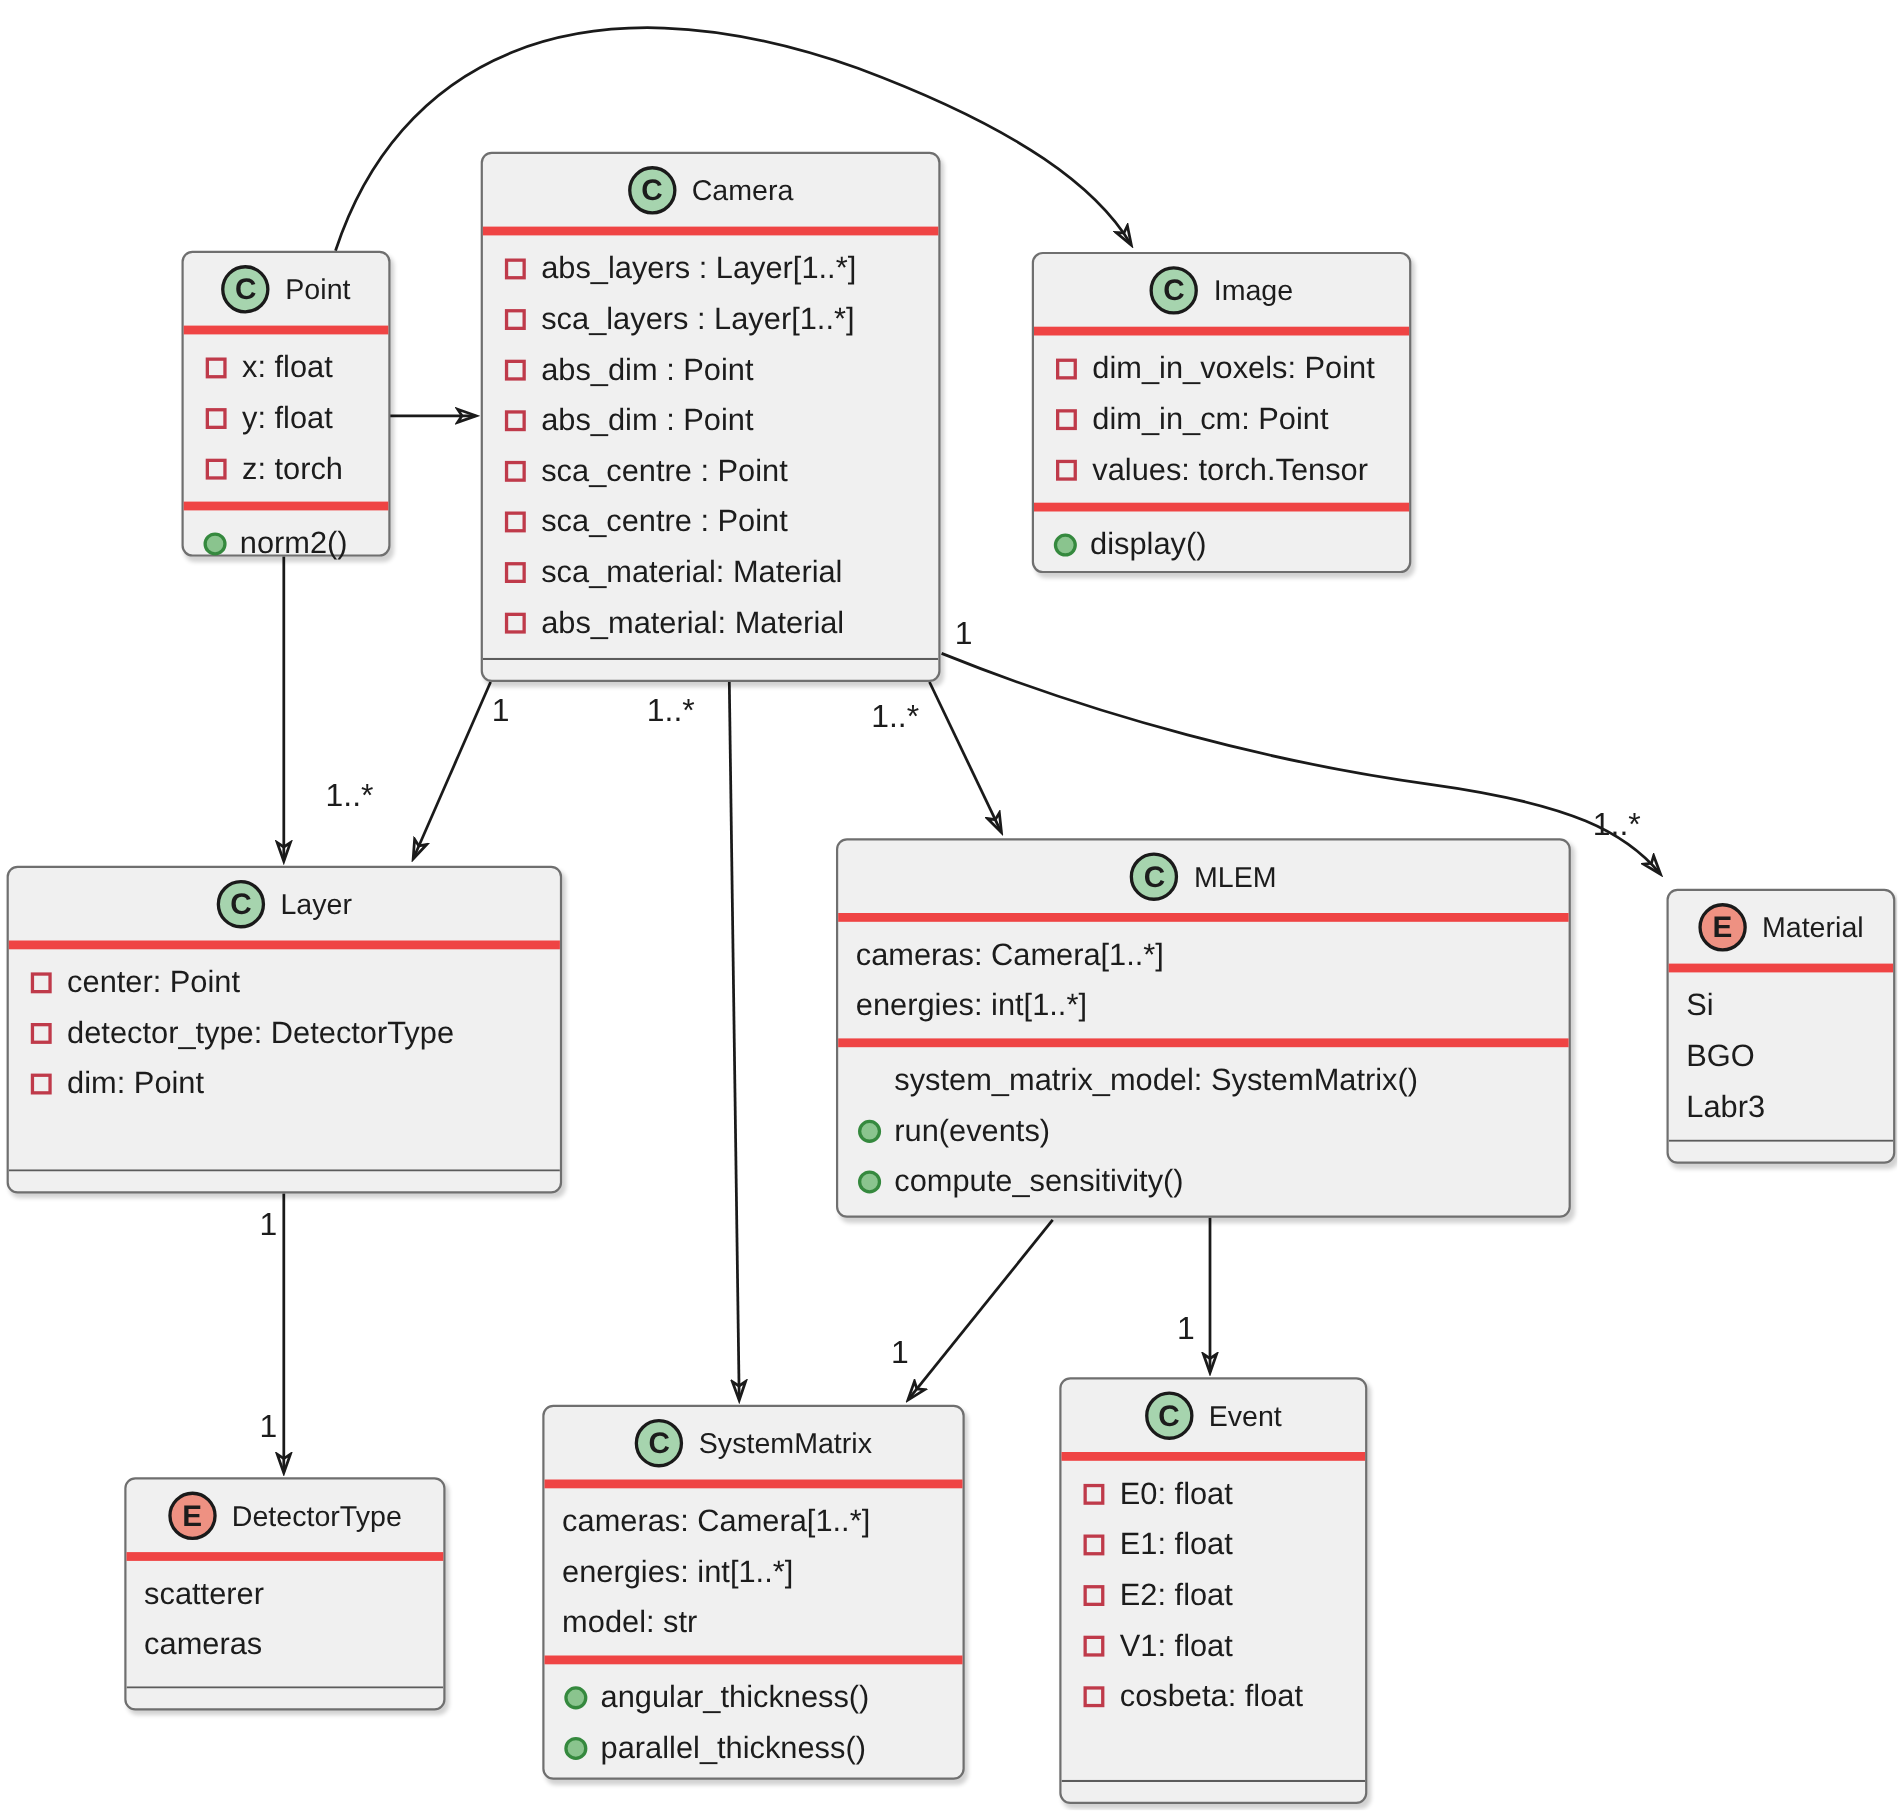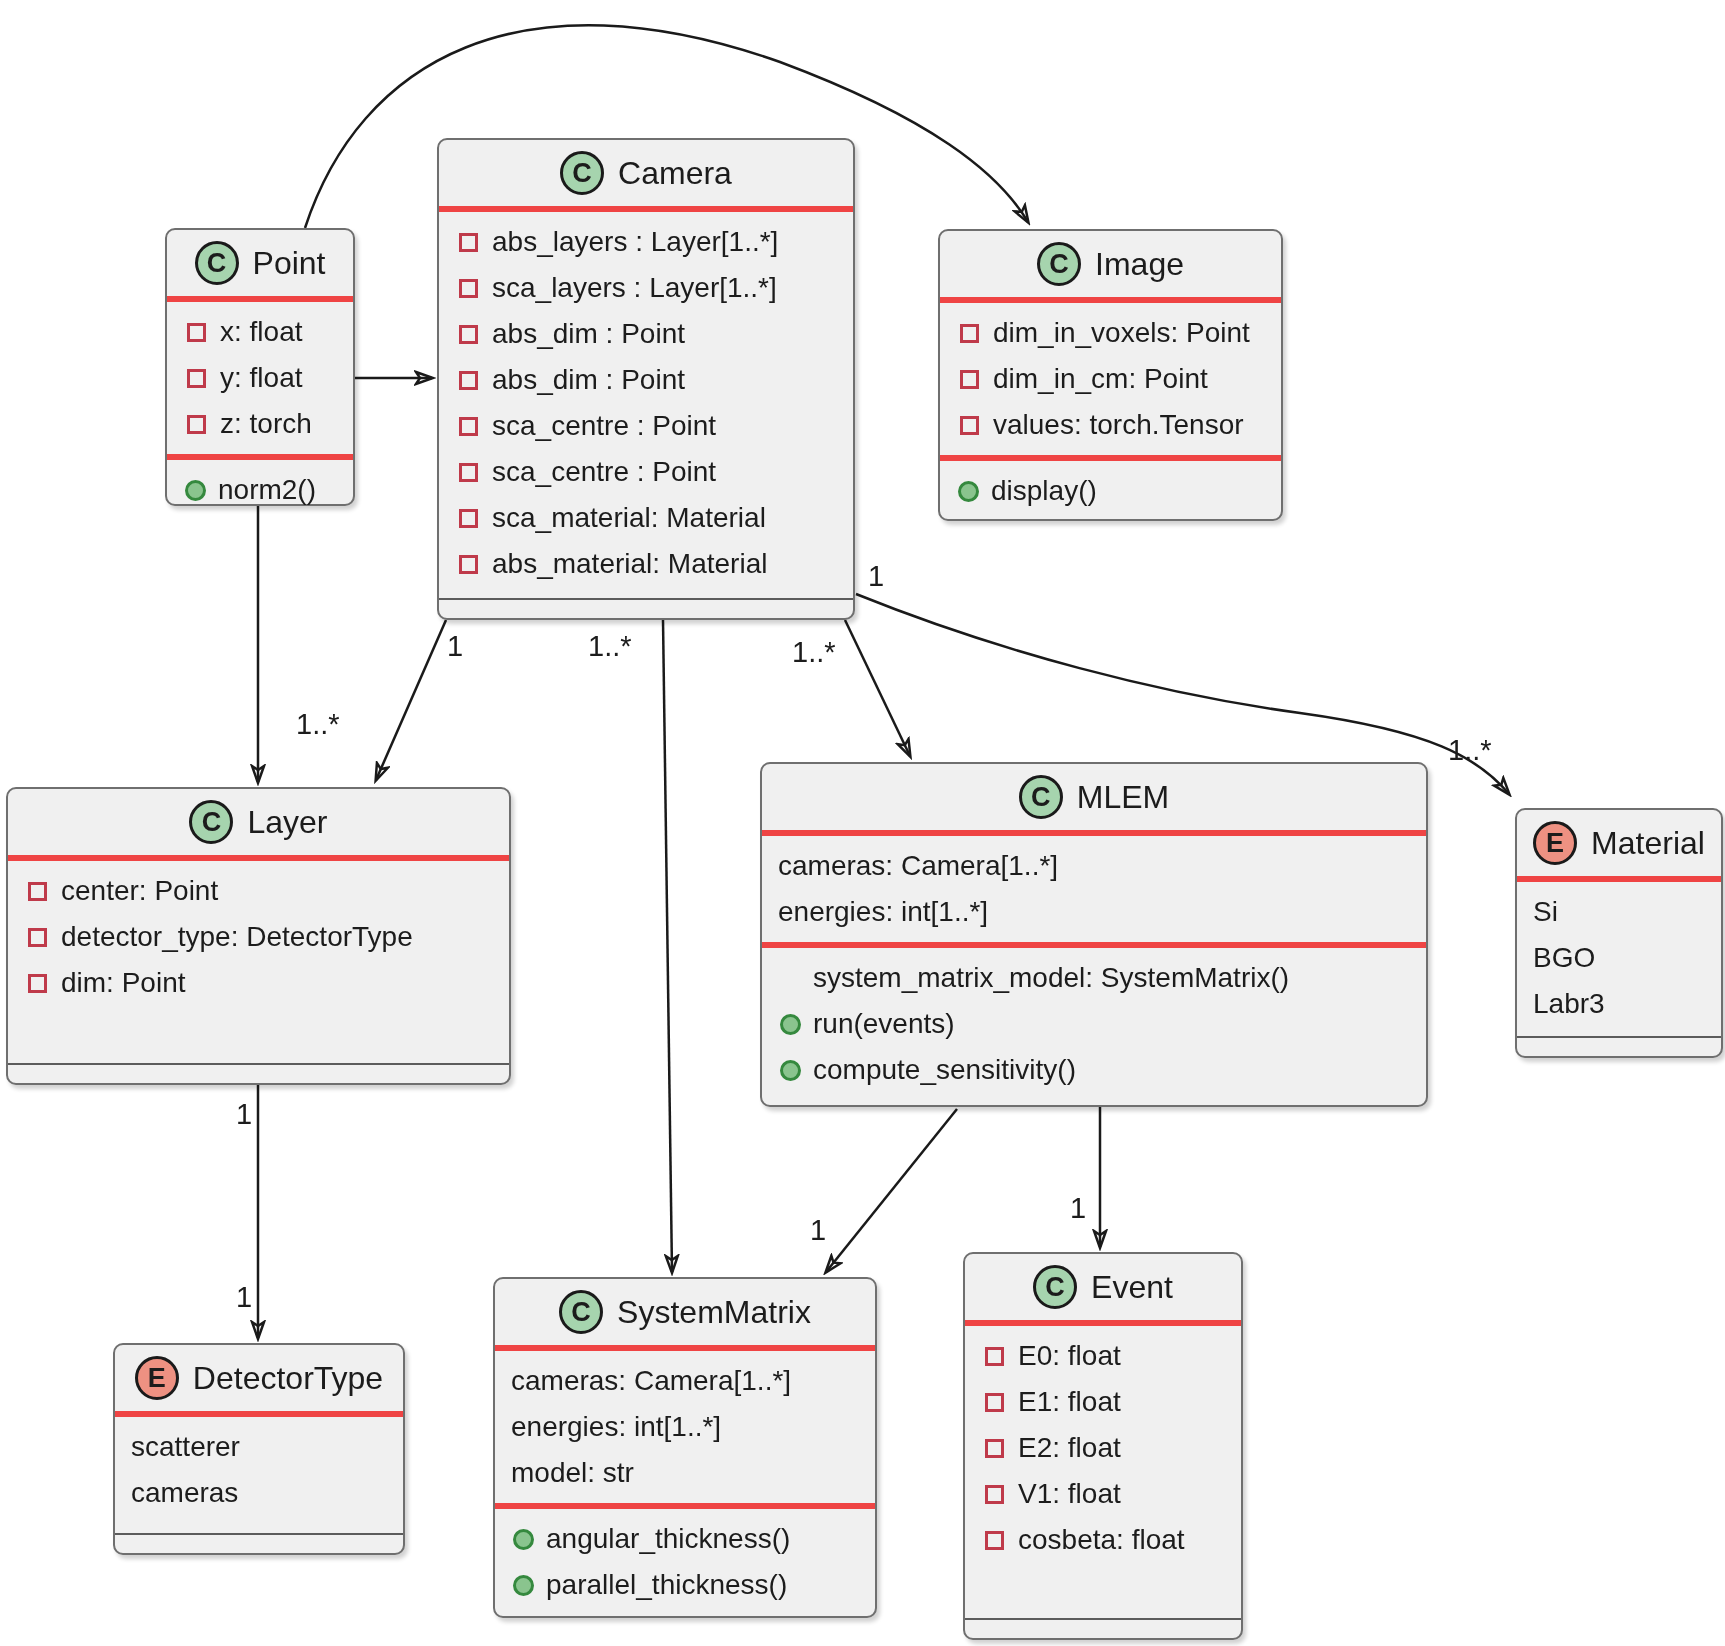--- a/index.html
+++ b/index.html
@@ -5,27 +5,27 @@
   html,body{margin:0;padding:0;background:#ffffff;}
   .canvas{position:relative;width:1725px;height:1646px;overflow:hidden;
           font-family:"Liberation Sans","DejaVu Sans",sans-serif;color:#1c1c1c;background:#ffffff;}
   svg.edges{position:absolute;left:0;top:0;width:1725px;height:1646px;}
   svg.edges path{stroke:#1a1a1a;stroke-width:2.5;fill:none;}
 
   .uml-box{position:absolute;background:#f0f0f0;border:2px solid #6f6f6f;border-radius:10px;
            box-sizing:border-box;display:flex;flex-direction:column;
            box-shadow:3px 4px 4px rgba(0,0,0,0.18);}
   .uml-title{display:flex;align-items:center;justify-content:center;gap:14px;min-height:66px;flex:0 0 auto;}
-  .uml-name{font-size:32px;}
+  .uml-name{font-size:26px;}
   .icon{width:44px;height:44px;border-radius:50%;border:3px solid #1a1a1a;display:flex;
         align-items:center;justify-content:center;font-weight:bold;font-size:27px;
         box-sizing:border-box;flex:0 0 auto;}
   .class-icon{background:#a6d4ae;}
   .enum-icon{background:#ee9182;}
-  .sec{border-top:6px solid #ef4444;padding:7px 0;flex:0 0 auto;}
+  .sec{border-top:8px solid #ef4444;padding:7px 0;flex:0 0 auto;}
   .row{display:flex;align-items:center;height:46px;padding:0 16px;font-size:28px;white-space:nowrap;}
   .m-attr{flex:0 0 auto;width:13px;height:13px;border:3px solid #bf3a4a;margin:0 14px 0 4px;box-sizing:content-box;}
   .m-meth{flex:0 0 auto;width:15px;height:15px;border:3px solid #35893e;background:#8ac48e;
           border-radius:50%;margin:0 12px 0 2px;box-sizing:content-box;}
   .m-hidden{visibility:hidden;}
   .strip{border-top:2px solid #5c5c5c;margin-top:auto;height:18px;flex:0 0 auto;
          border-bottom-left-radius:10px;border-bottom-right-radius:10px;}
   .mult{position:absolute;font-size:29px;line-height:1;white-space:nowrap;color:#1c1c1c;}
 </style>
 </head>

